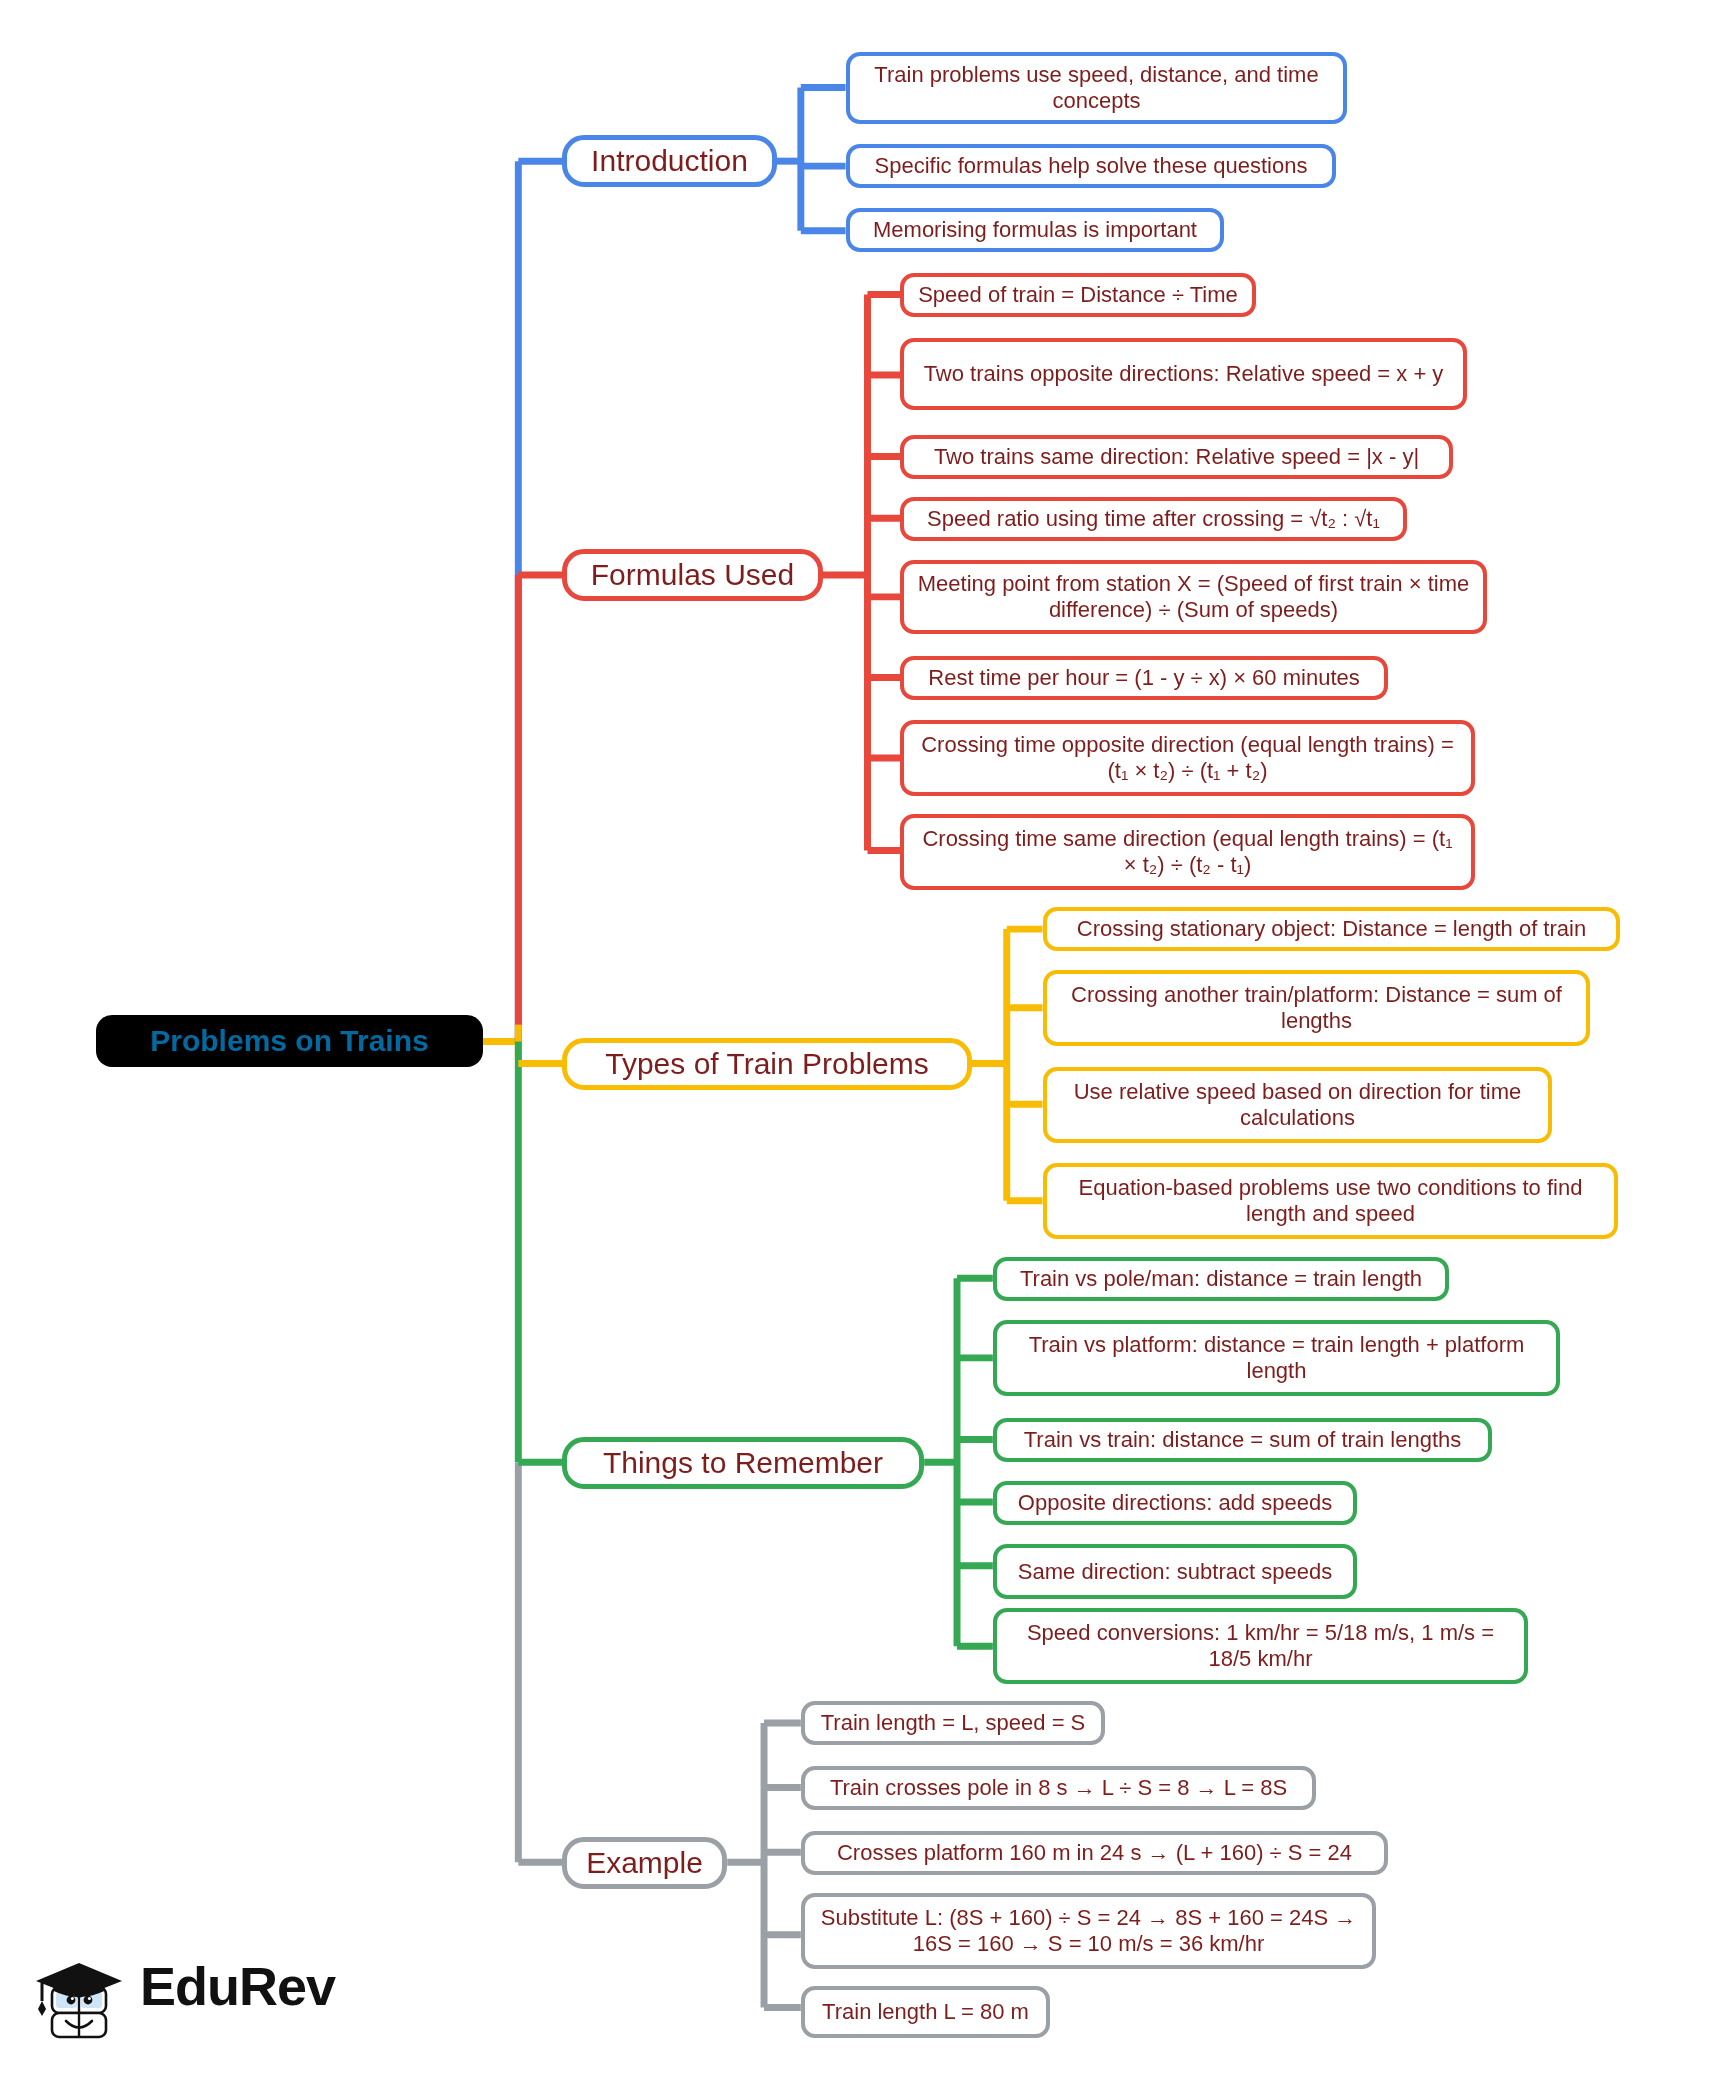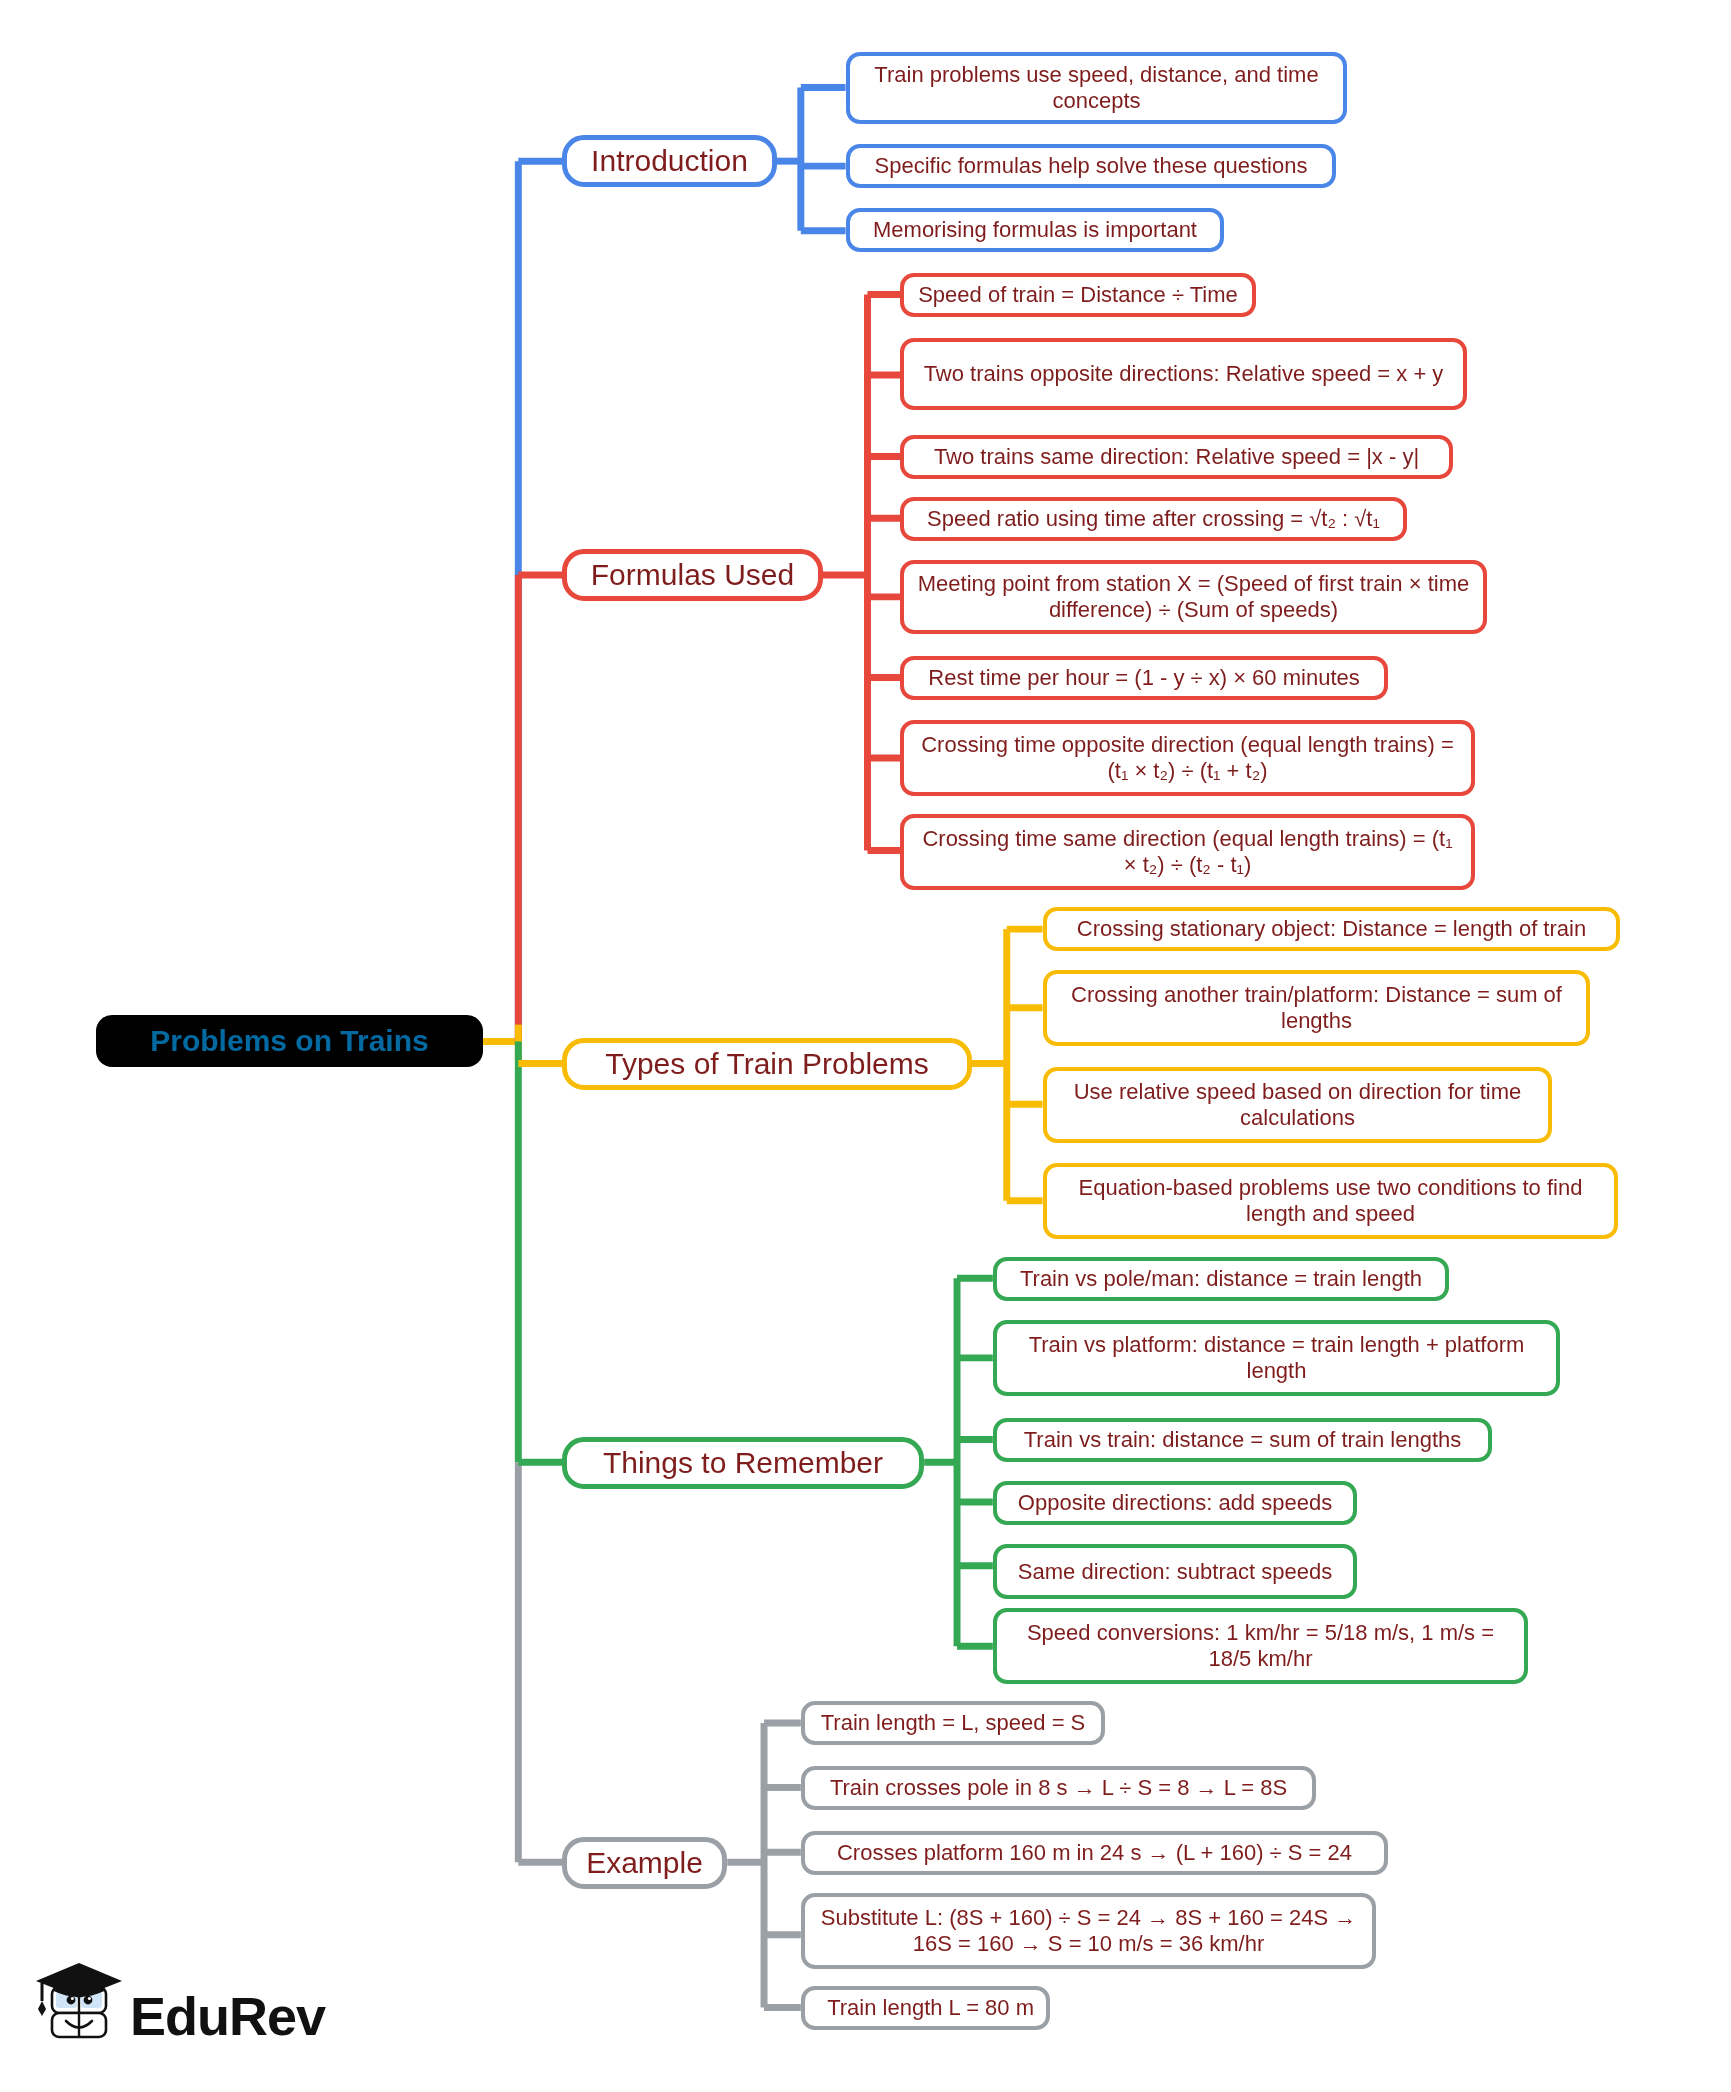--- a/index.html
+++ b/index.html
@@ -76,22 +76,22 @@
   .c-yellow { border-color: #f9bc05; }
   .c-green  { border-color: #34a853; }
   .c-grey   { border-color: #9aa0a6; }
 
   
   #logo {
     position: absolute;
     left: 30px;
     top: 1955px;
     display: flex;
-    align-items: flex-end;
-    gap: 4px;
+    align-items: flex-start;
+    gap: 14px;
   }
   #logo .logo-text {
     font-size: 54px;
     font-weight: bold;
     letter-spacing: -1px;
     color: #111111;
     font-family: "Liberation Sans", sans-serif;
   }
 </style>
 </head>
@@ -259,21 +259,21 @@
   </div>
   <div class="node leaf c-grey" style="left:801px; top:1766px; width:515px; height:44px;">
     <span>Train crosses pole in 8 s → L ÷ S = 8 → L = 8S</span>
   </div>
   <div class="node leaf c-grey" style="left:801px; top:1831px; width:587px; height:44px;">
     <span>Crosses platform 160 m in 24 s → (L + 160) ÷ S = 24</span>
   </div>
   <div class="node leaf c-grey" style="left:801px; top:1893px; width:575px; height:76px;">
     <span>Substitute L: (8S + 160) ÷ S = 24 → 8S + 160 = 24S → 16S = 160 → S = 10 m/s = 36 km/hr</span>
   </div>
-  <div class="node leaf c-grey" style="left:801px; top:1986px; width:249px; height:44px;justify-content:flex-end;">
+  <div class="node leaf c-grey" style="left:801px; top:1986px; width:249px; height:52px;">
     <span>Train length L = 80 m</span>
   </div>
 
   <div id="logo">
     <svg width="96" height="92" viewBox="0 0 96 92" xmlns="http://www.w3.org/2000/svg">
 
       <rect x="22" y="32" width="54" height="26" rx="7" fill="#ffffff" stroke="#111" stroke-width="2.6"></rect>
       <rect x="22" y="58" width="54" height="24" rx="7" fill="#ffffff" stroke="#111" stroke-width="2.6"></rect>
 
       <rect x="26" y="37" width="21" height="16" rx="3" fill="#cfe4f7"></rect>

